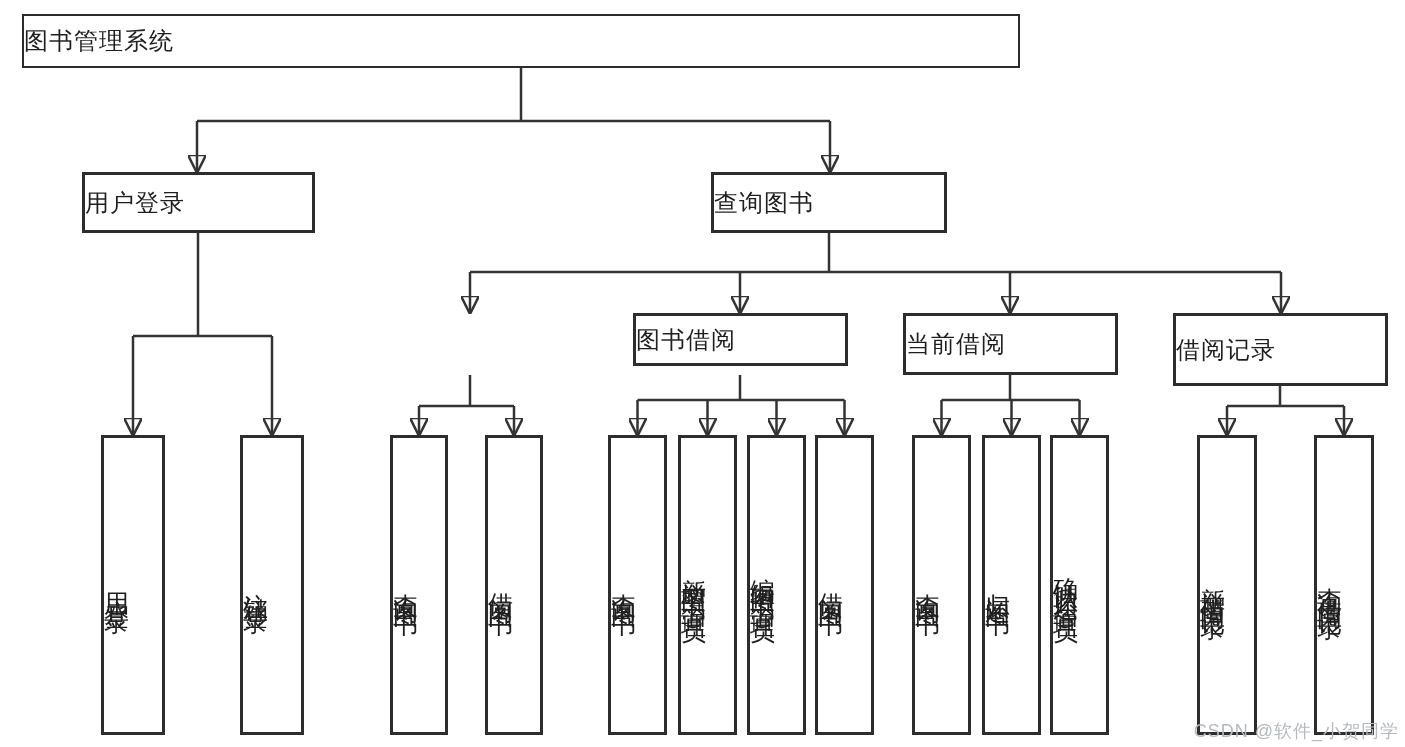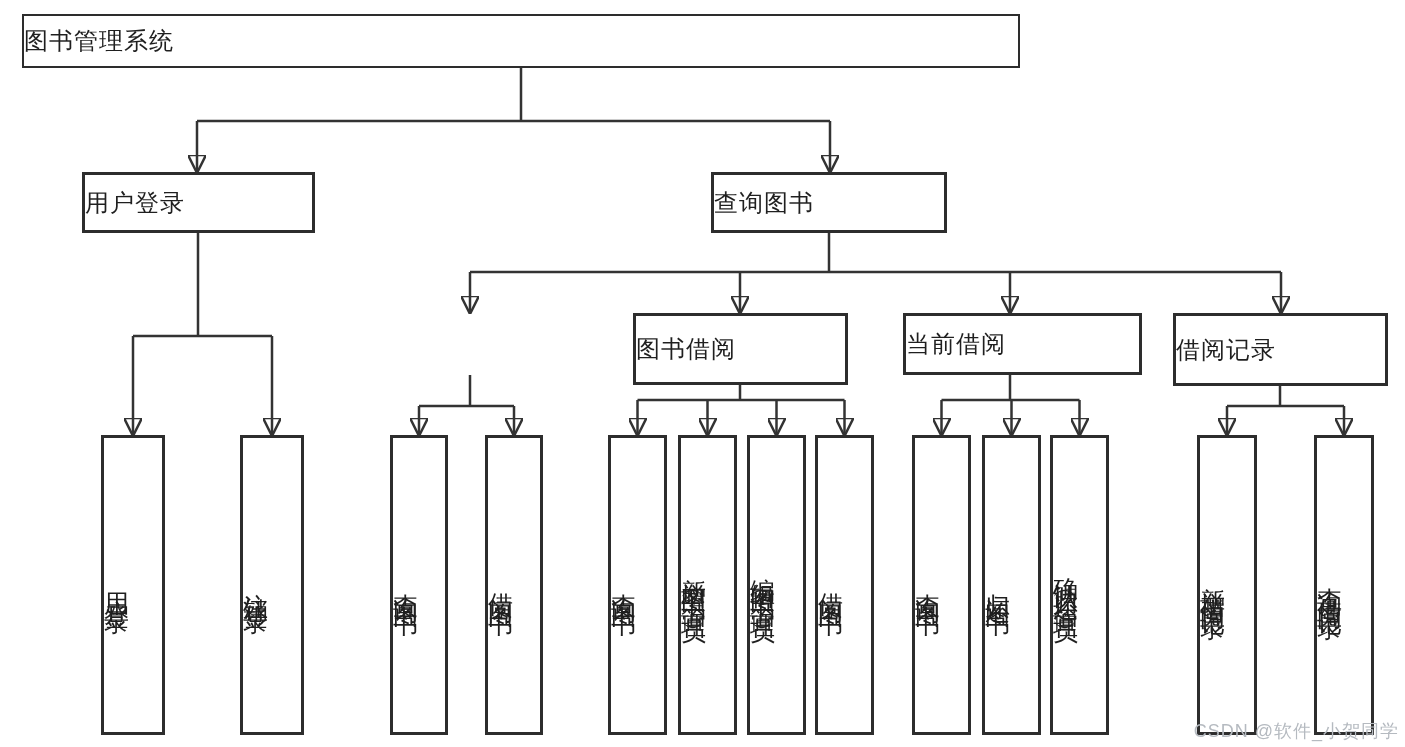--- a/index.html
+++ b/index.html
@@ -43,22 +43,22 @@
     font-size: 24px;
     letter-spacing: 1px;
   }
   .root {
     left: 22px; top: 14px; width: 998px; height: 54px;
     border-width: 2px;
   }
   .b-user  { left: 82px;  top: 172px; width: 233px; height: 61px; }
   .b-book  { left: 711px; top: 172px; width: 236px; height: 61px; }
   .g1 { left: 363px;  top: 313px; width: 215px; height: 62px; }
-  .g2 { left: 633px;  top: 313px; width: 215px; height: 72px; }
-  .g3 { left: 903px;  top: 313px; width: 239px; height: 62px; }
+  .g2 { left: 633px;  top: 313px; width: 215px; height: 53px; }
+  .g3 { left: 903px;  top: 313px; width: 215px; height: 62px; }
   .g4 { left: 1173px; top: 313px; width: 215px; height: 73px; }
   .leaf {
     top: 435px;
     height: 300px;
   }
   .leaf .vtext {
     writing-mode: vertical-rl;
     text-orientation: mixed;
     font-size: 25px;
     letter-spacing: 6px;

